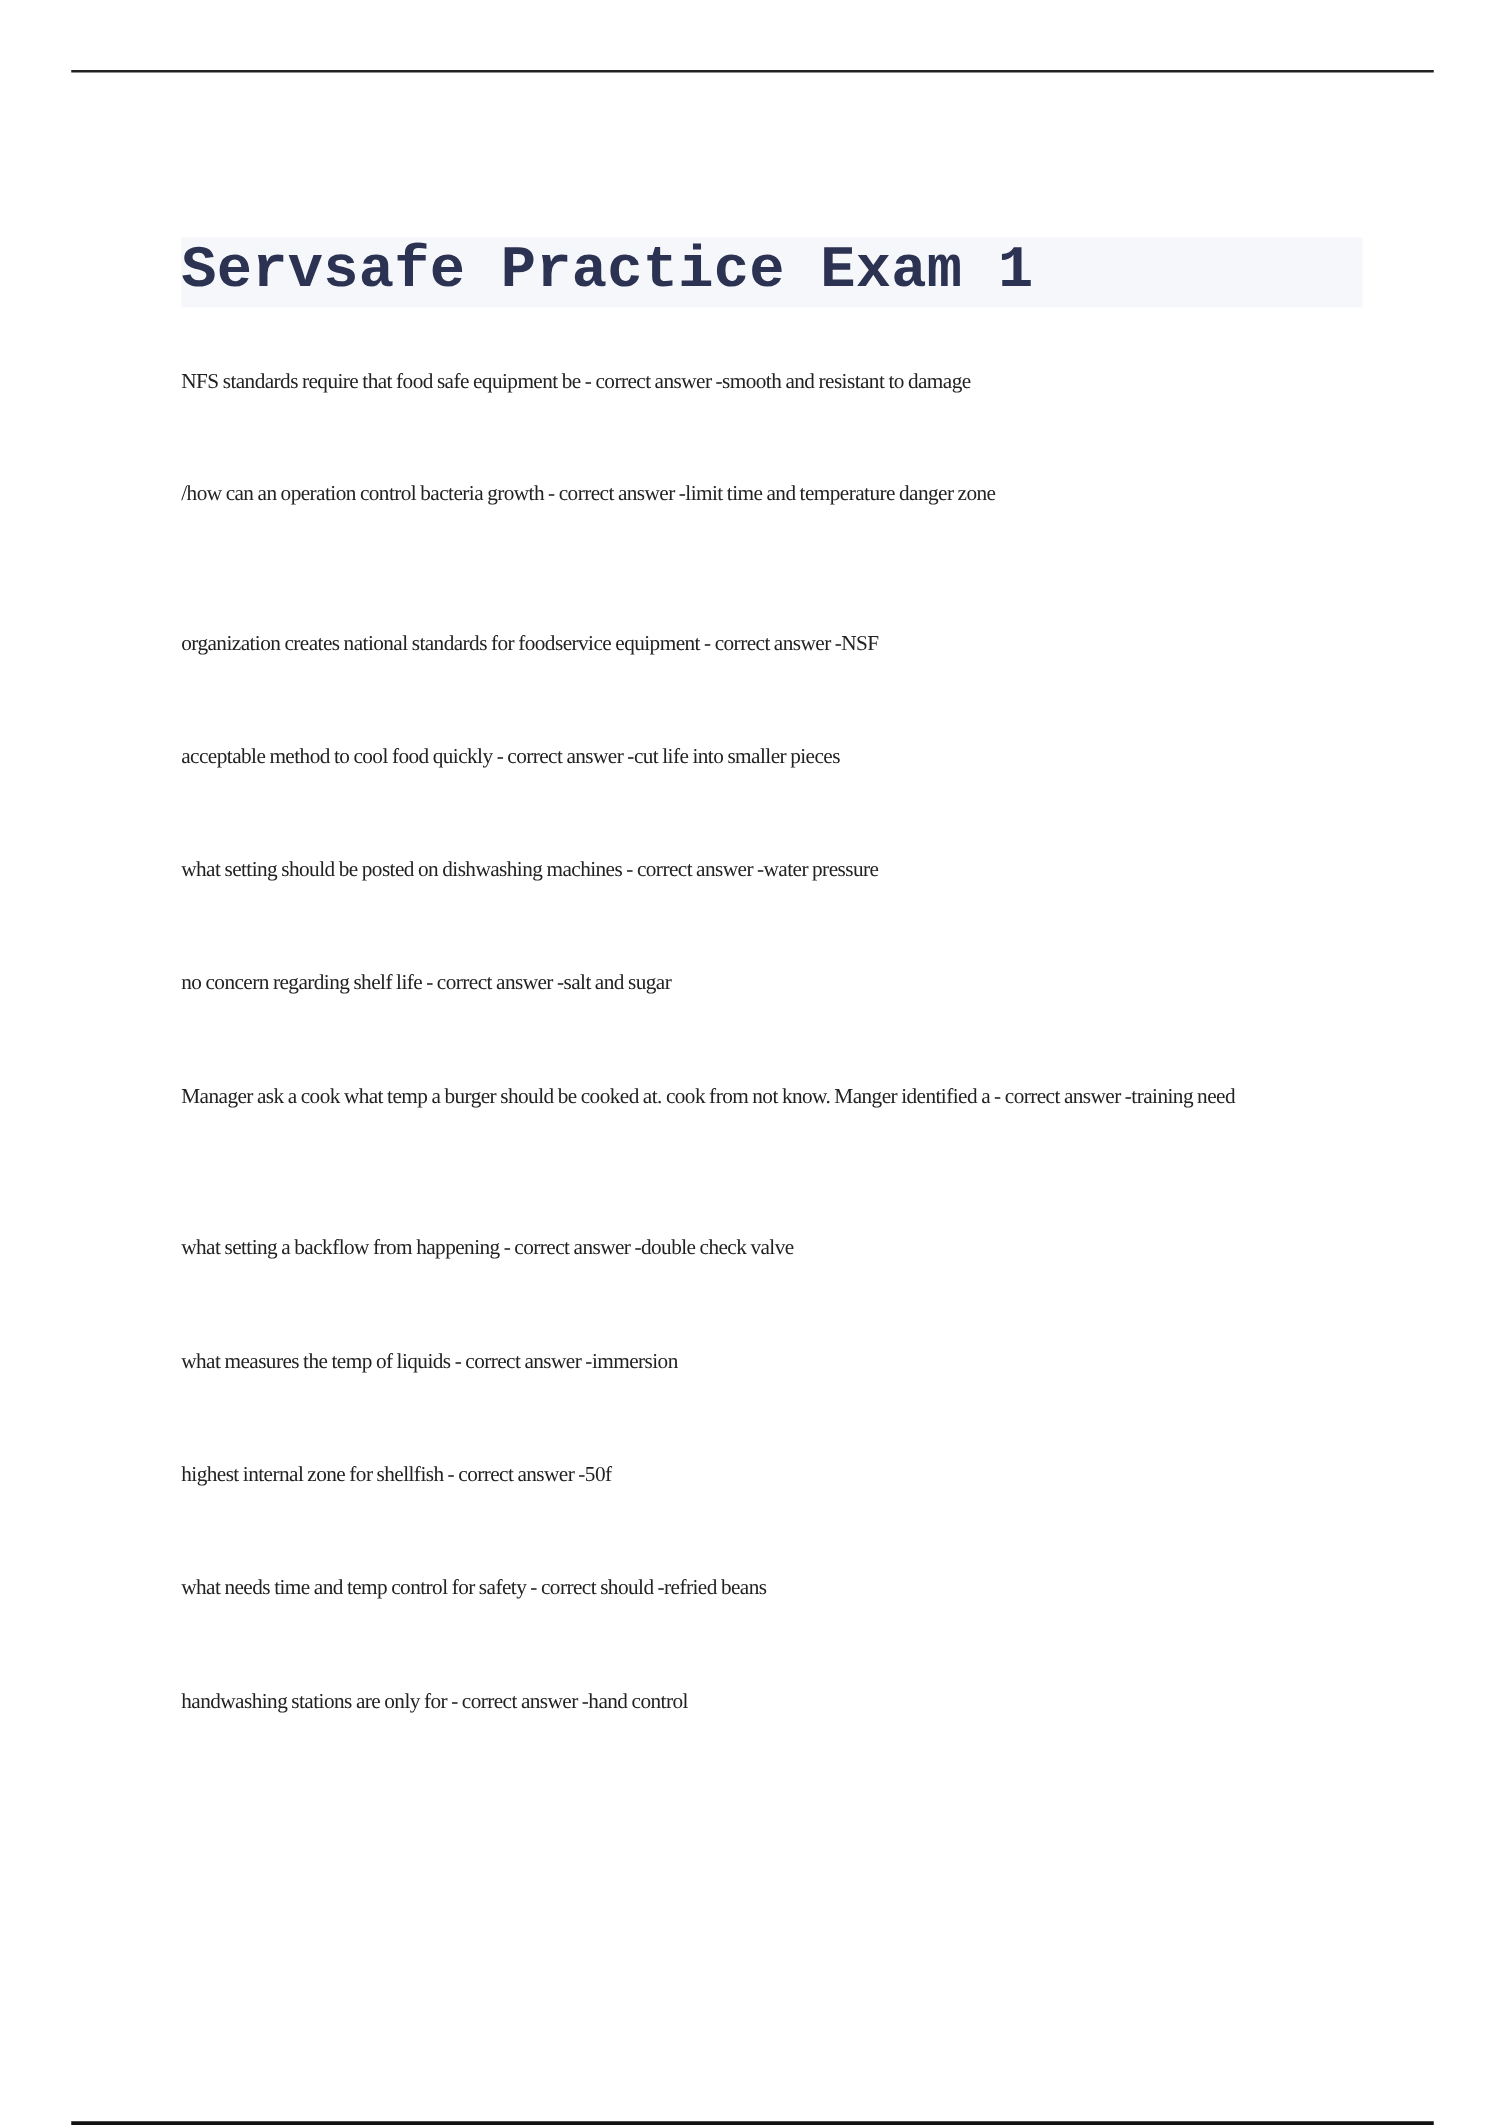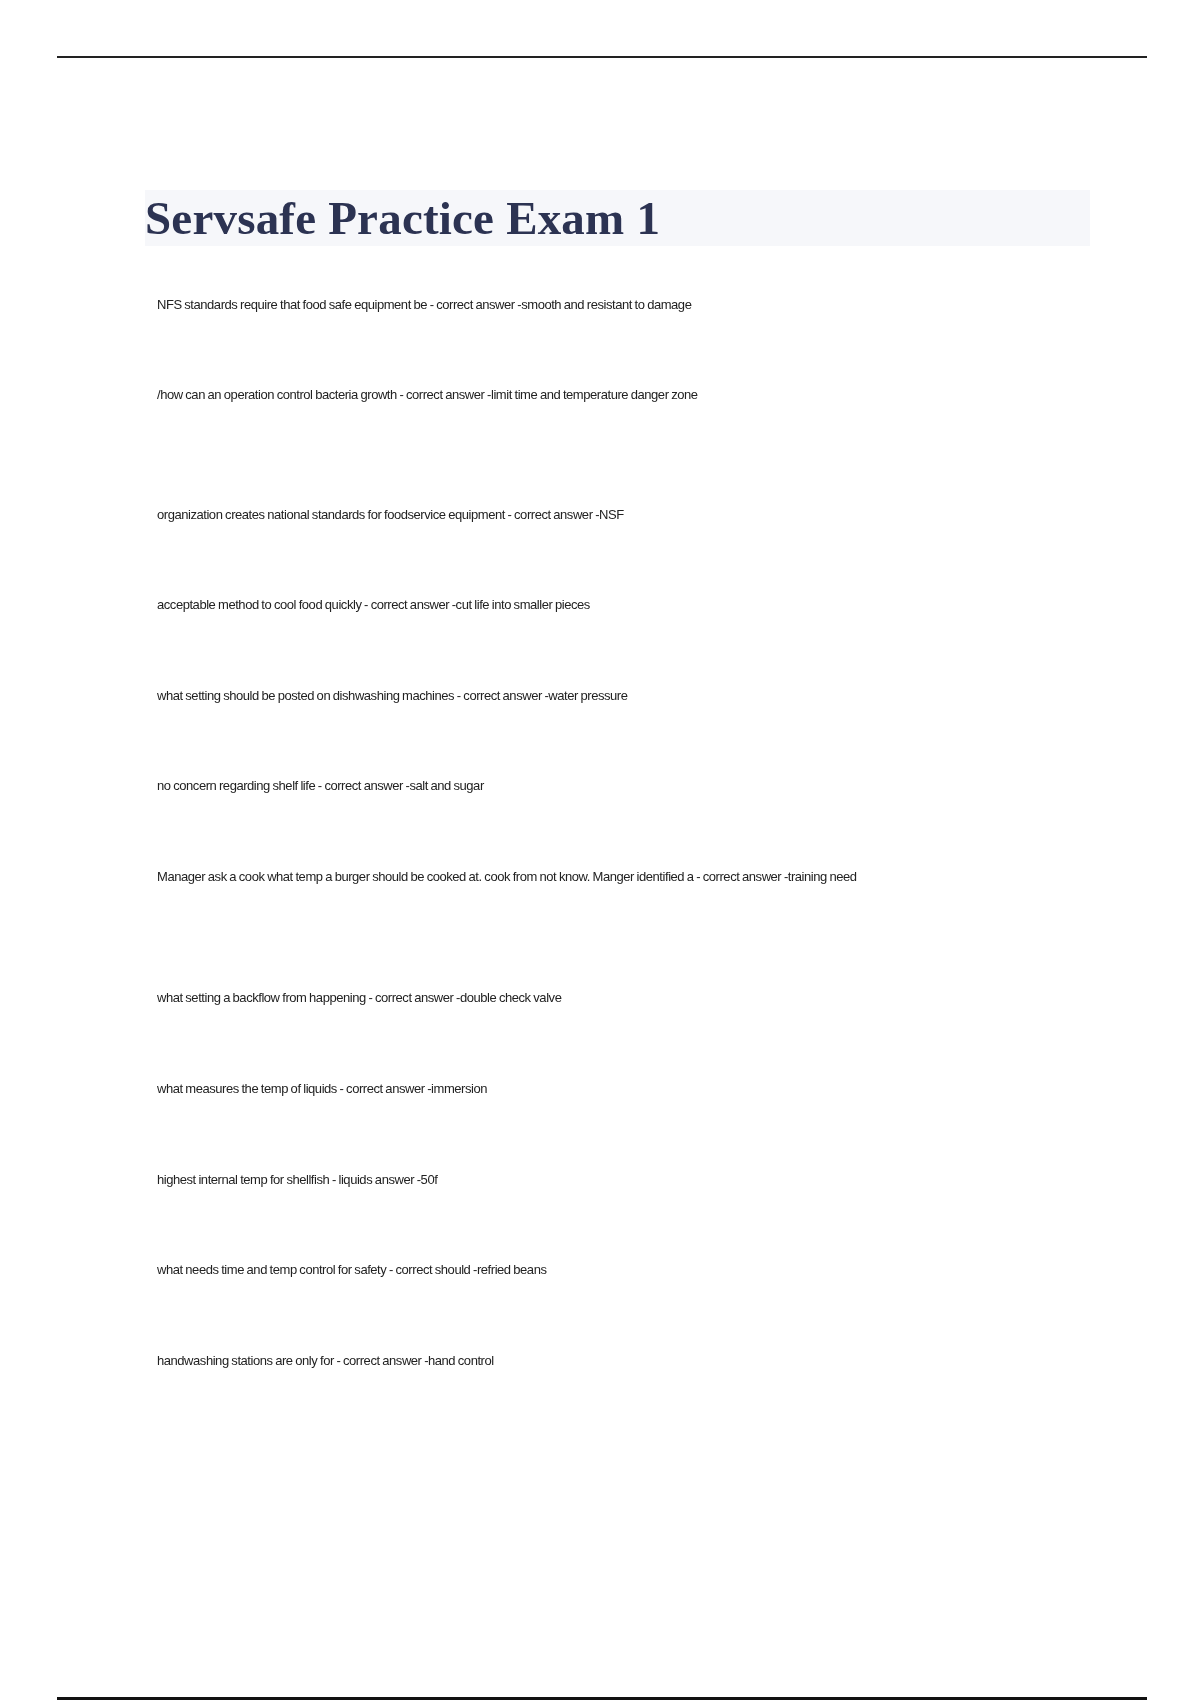--- a/index.html
+++ b/index.html
@@ -30,43 +30,43 @@
     top: 190px;
     width: 945px;
     height: 56px;
     background: #f6f7fa;
   }
   .title {
     position: absolute;
     left: 145px;
     top: 188px;
     margin: 0;
-    font-family: Liberation Serif, serif;
+    font-family: Liberation Mono, monospace;
     font-weight: bold;
     font-size: 47px;
     line-height: 60px;
     color: #2c3352;
     letter-spacing: 0.2px;
   }
 
   .qa-list {
     position: absolute;
     left: 145px;
     top: 0;
     width: 950px;
     margin: 0;
     padding: 0;
     list-style: none;
   }
   .qa-item {
     position: absolute;
-    left: 12px;
+    left: 0;
     width: 950px;
-    font-family: Liberation Sans, sans-serif;
-    font-size: 13px;
+    font-family: Liberation Serif, serif;
+    font-size: 17px;
     line-height: 29px;
     color: #222222;
     letter-spacing: -0.45px;
     word-spacing: -0.5px;
   }
 </style>
 </head>
 <body>
 
 <div class="rule top"></div>
@@ -77,18 +77,18 @@
 <ul class="qa-list">
   <li class="qa-item" style="top:290px">NFS standards require that food safe equipment be - correct answer -smooth and resistant to damage</li>
   <li class="qa-item" style="top:380px">/how can an operation control bacteria growth - correct answer -limit time and temperature danger zone</li>
   <li class="qa-item" style="top:500px">organization creates national standards for foodservice equipment - correct answer -NSF</li>
   <li class="qa-item" style="top:590px">acceptable method to cool food quickly - correct answer -cut life into smaller pieces</li>
   <li class="qa-item" style="top:681px">what setting should be posted on dishwashing machines - correct answer -water pressure</li>
   <li class="qa-item" style="top:771px">no concern regarding shelf life - correct answer -salt and sugar</li>
   <li class="qa-item" style="top:862px">Manager ask a cook what temp a burger should be cooked at. cook from not know. Manger identified a - correct answer -training need</li>
   <li class="qa-item" style="top:983px">what setting a backflow from happening - correct answer -double check valve</li>
   <li class="qa-item" style="top:1074px">what measures the temp of liquids - correct answer -immersion</li>
-  <li class="qa-item" style="top:1165px">highest internal temp for shellfish - liquids answer -50f</li>
+  <li class="qa-item" style="top:1165px">highest internal zone for shellfish - correct answer -50f</li>
   <li class="qa-item" style="top:1255px">what needs time and temp control for safety - correct should -refried beans</li>
   <li class="qa-item" style="top:1346px">handwashing stations are only for - correct answer -hand control</li>
 </ul>
 
 <div class="rule bottom"></div>
 
 </body></html>

